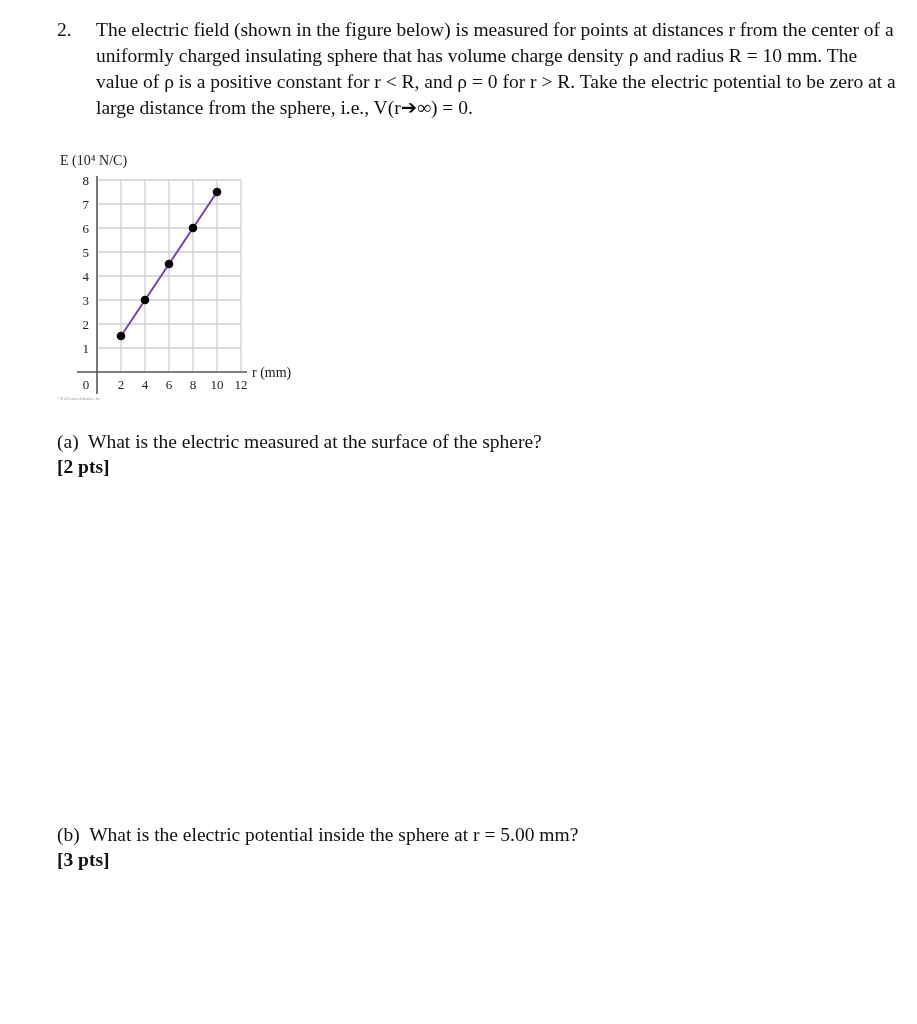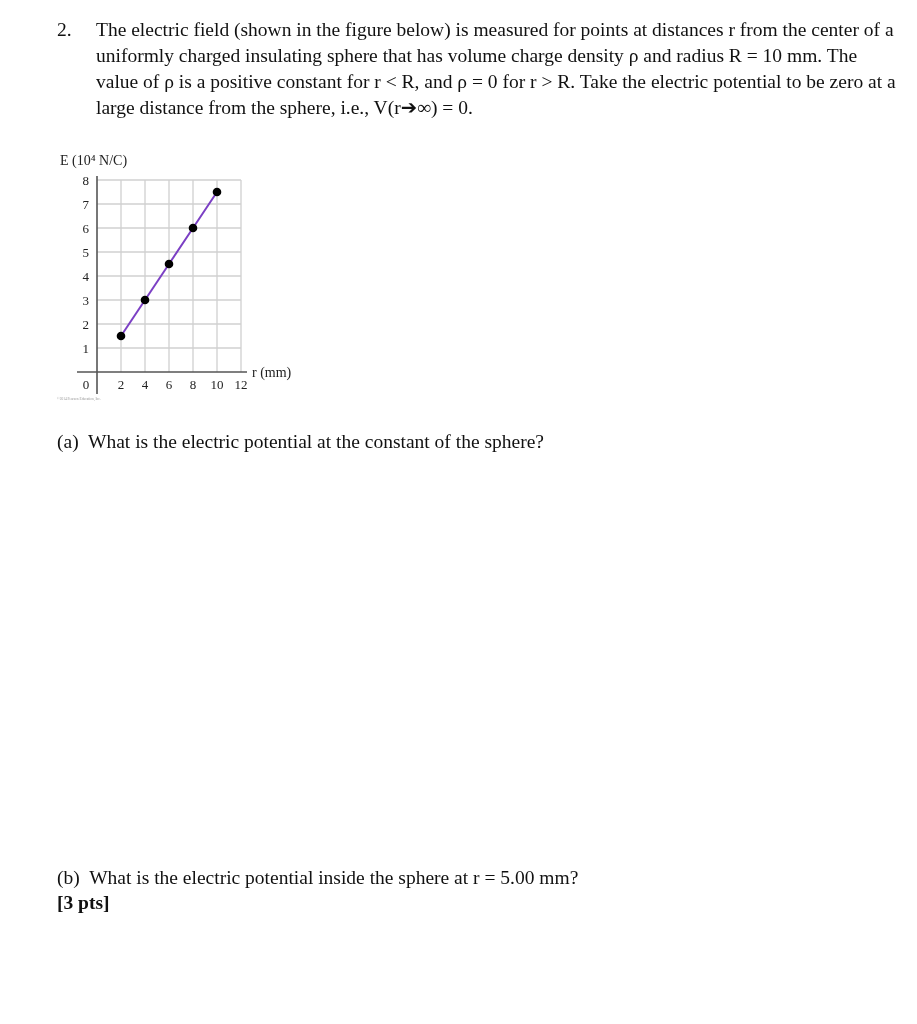--- a/index.html
+++ b/index.html
@@ -14,21 +14,21 @@
     }
     .problem .num { position: absolute; left: 0; top: 0; }
     .problem .text { margin-left: 39px; }
     .figure { position: absolute; left: 52px; top: 148px; width: 280px; height: 260px; }
     .figure svg { display: block; }
     .part {
       position: absolute; left: 57px; font-size: 19.5px; line-height: 25px;
     }
     .part .pts { font-weight: bold; }
     #part-a { top: 429px; }
-    #part-b { top: 865px; }
+    #part-b { top: 822px; }
   </style>
 </head>
 <body>
 
 <div class="problem">
   <span class="num">2.</span>
   <div class="text">The electric field (shown in the figure below) is measured for points at distances r from the center of a uniformly charged insulating sphere that has volume charge density ρ and radius R = 10 mm.  The value of ρ is a positive constant for r &lt; R, and ρ = 0 for r &gt; R.  Take the electric potential to be zero at a large distance from the sphere, i.e., V(r➔∞) = 0.</div>
 </div>
 
 <div class="figure">
@@ -72,22 +72,23 @@
       <circle cx="117" cy="116" r="4.3" fill="#000000"></circle>
       <circle cx="141" cy="80" r="4.3" fill="#000000"></circle>
       <circle cx="165" cy="44" r="4.3" fill="#000000"></circle>
       <text x="5" y="252" font-size="3.5" font-family="&quot;Liberation Serif&quot;, serif" fill="#999">©2014 Pearson Education, Inc.</text>
     </svg>
 </div>
 
 <div class="part" id="part-a">
   <div>
     <span>(a)</span>&nbsp;
-    <span>What is the electric potential at the constant of the sphere?</span>
+    <span>What is the electric measured at the surface of the sphere?</span>
   </div>
+  <div class="pts">[2 pts]</div>
 </div>
 
 <div class="part" id="part-b">
   <div>
     <span>(b)</span>&nbsp;
     <span>What is the electric potential inside the sphere at r = 5.00 mm?</span>
   </div>
   <div class="pts">[3 pts]</div>
 </div>
 

